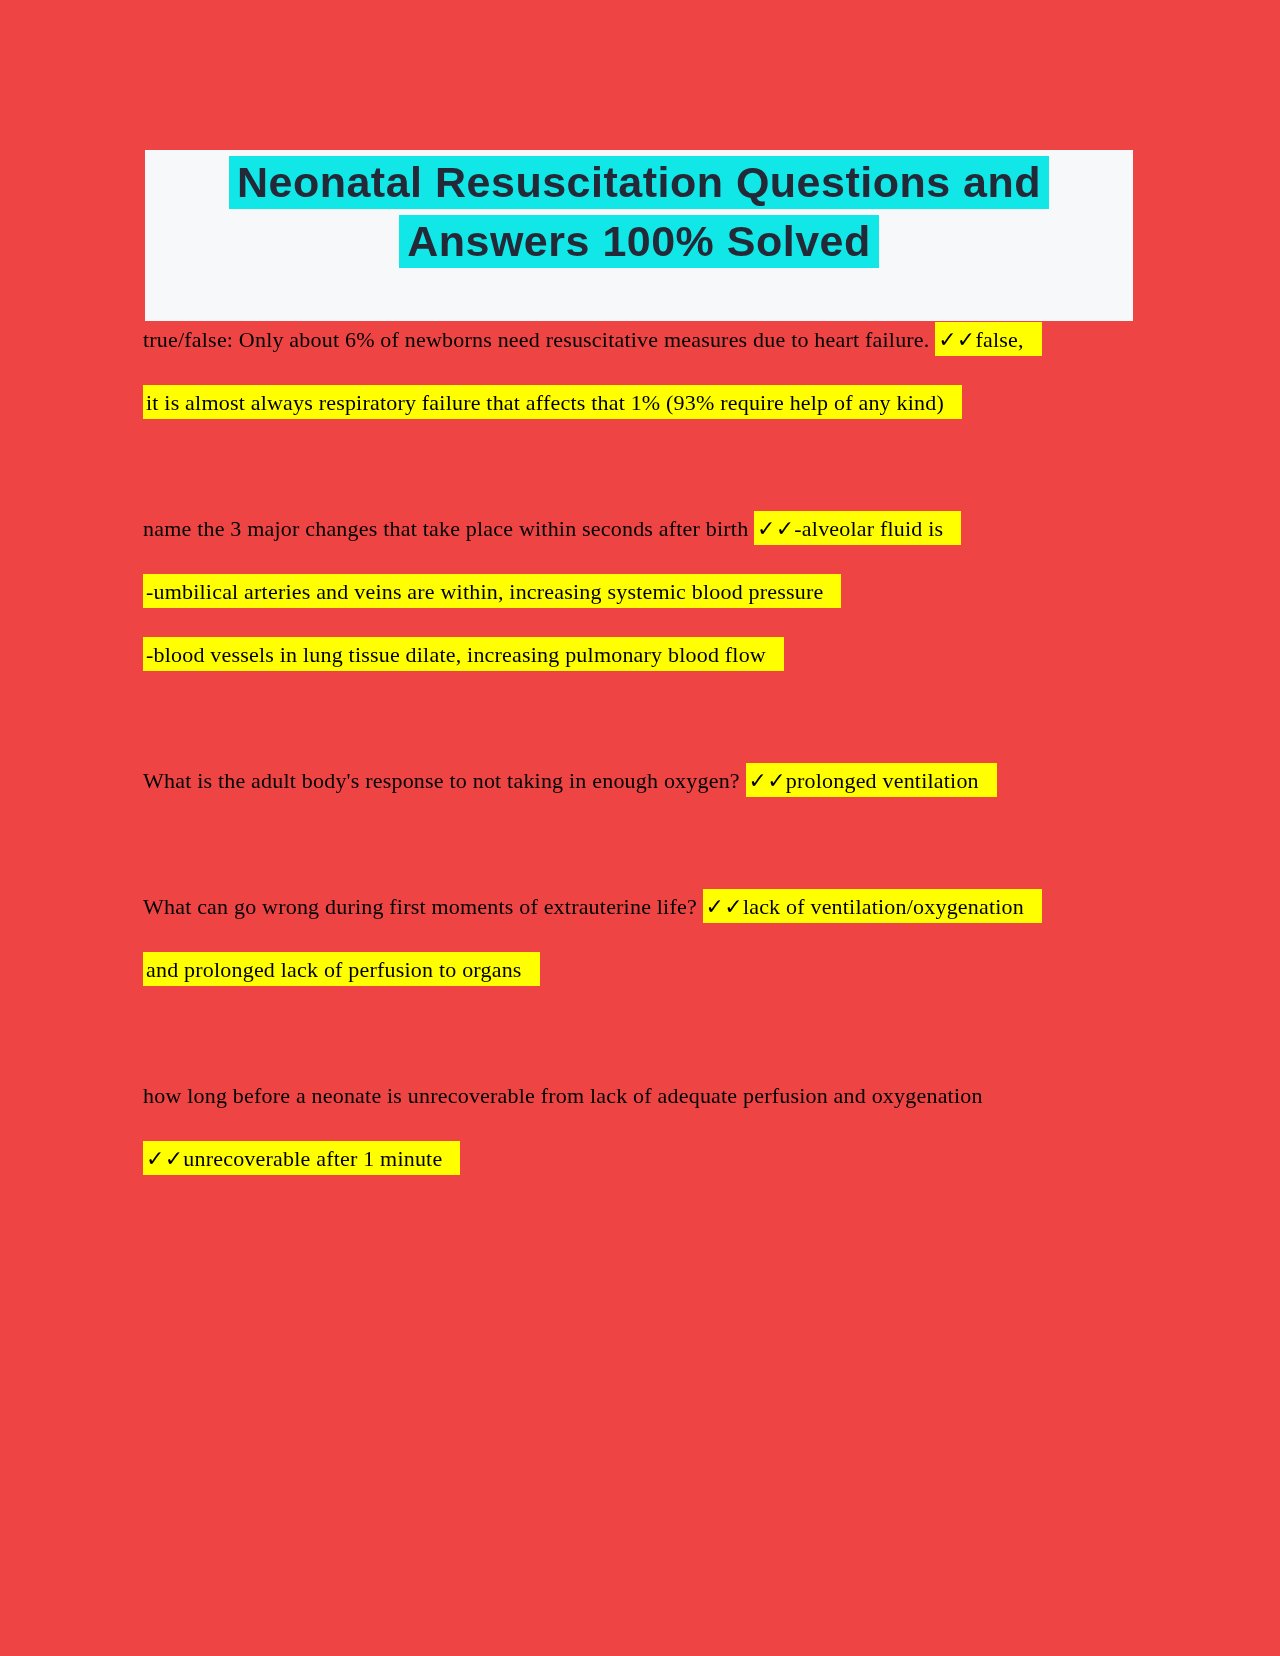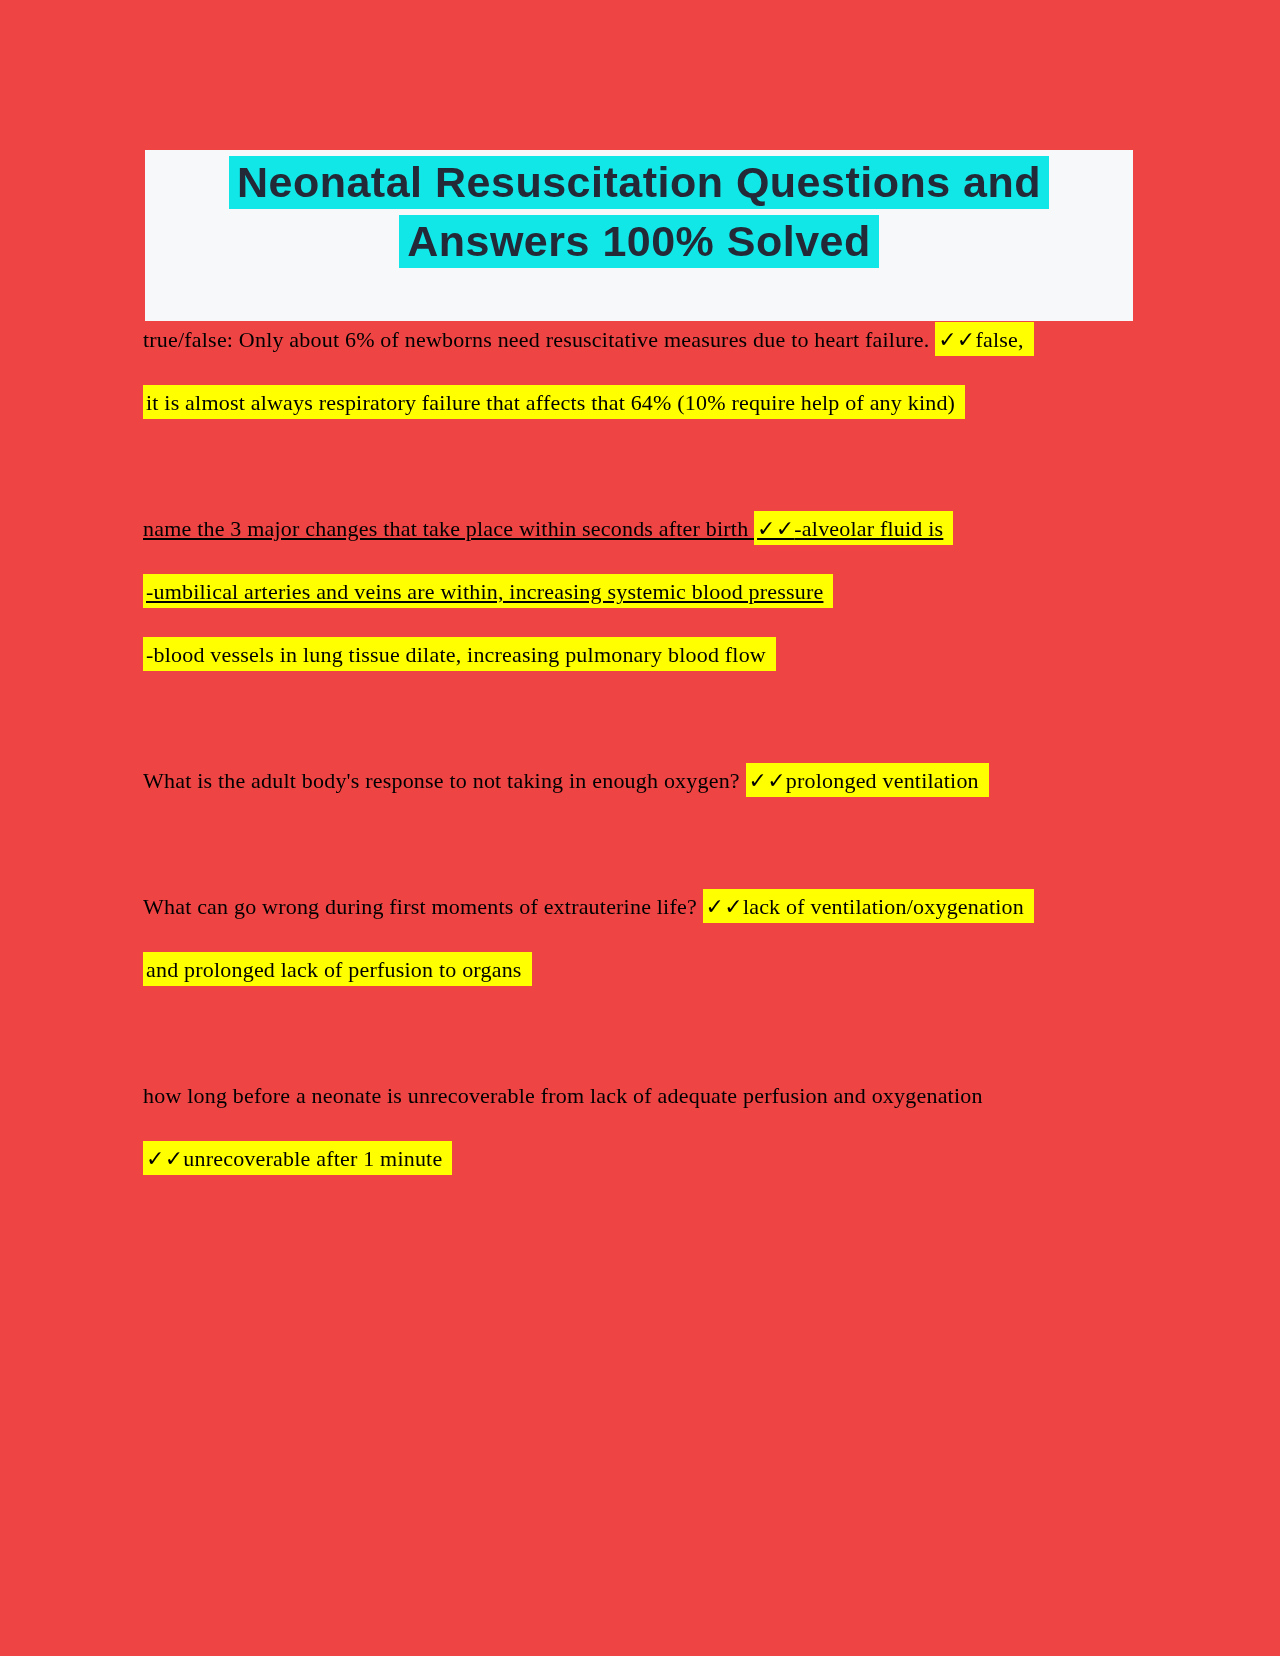--- a/index.html
+++ b/index.html
@@ -35,34 +35,34 @@
     -webkit-box-decoration-break: clone;
   }
   .content {
     position: absolute;
     left: 143px;
     top: 323px;
     width: 1000px;
   }
   .para { margin: 0; }
   .after-blank { margin-bottom: 92px; }
-  .after-para  { margin-bottom: 12px; text-decoration: underline; }
+  .after-para  { margin-bottom: 12px; }
   .after-none  { margin-bottom: 0; }
   .line {
     font-family: "Liberation Serif", serif;
     font-size: 22px;
     line-height: 34px;
     color: var(--body-text, #000000);
     margin-bottom: 29px;
     white-space: nowrap;
     letter-spacing: 0.2px;
   }
   .hl {
     background: var(--answer-hl, #ffff00);
-    padding: 5px 10px 4px 3px;
+    padding: 5px 18px 4px 3px;
   }
   .check {
     font-family: "DejaVu Sans", sans-serif;
     font-weight: 700;
     font-size: 22px;
   }
 </style>
 </head>
 <body>
 
@@ -77,21 +77,21 @@
     <div class="title-line">
       <span class="tmark">
         <span>Answers 100% Solved</span>
       </span>
     </div>
   </div>
 
   <div class="content">
       <div class="para after-blank">
         <div class="line"><span>true/false: Only about 6% of newborns need resuscitative measures due to heart failure. </span><span class="hl"><span class="check">✓✓</span><span>false,</span></span></div>
-        <div class="line"><span class="hl"><span>it is almost always respiratory failure that affects that 64% (10% require help of any kind)</span></span></div>
+        <div class="line"><span class="hl"><span>it is almost always respiratory failure that affects that 1% (93% require help of any kind)</span></span></div>
       </div>
       <div class="para after-para">
         <div class="line"><span>name the 3 major changes that take place within seconds after birth </span><span class="hl"><span class="check">✓✓</span><span>-alveolar fluid is</span></span></div>
       </div>
       <div class="para after-para">
         <div class="line"><span class="hl"><span>-umbilical arteries and veins are within, increasing systemic blood pressure</span></span></div>
       </div>
       <div class="para after-blank">
         <div class="line"><span class="hl"><span>-blood vessels in lung tissue dilate, increasing pulmonary blood flow</span></span></div>
       </div>

